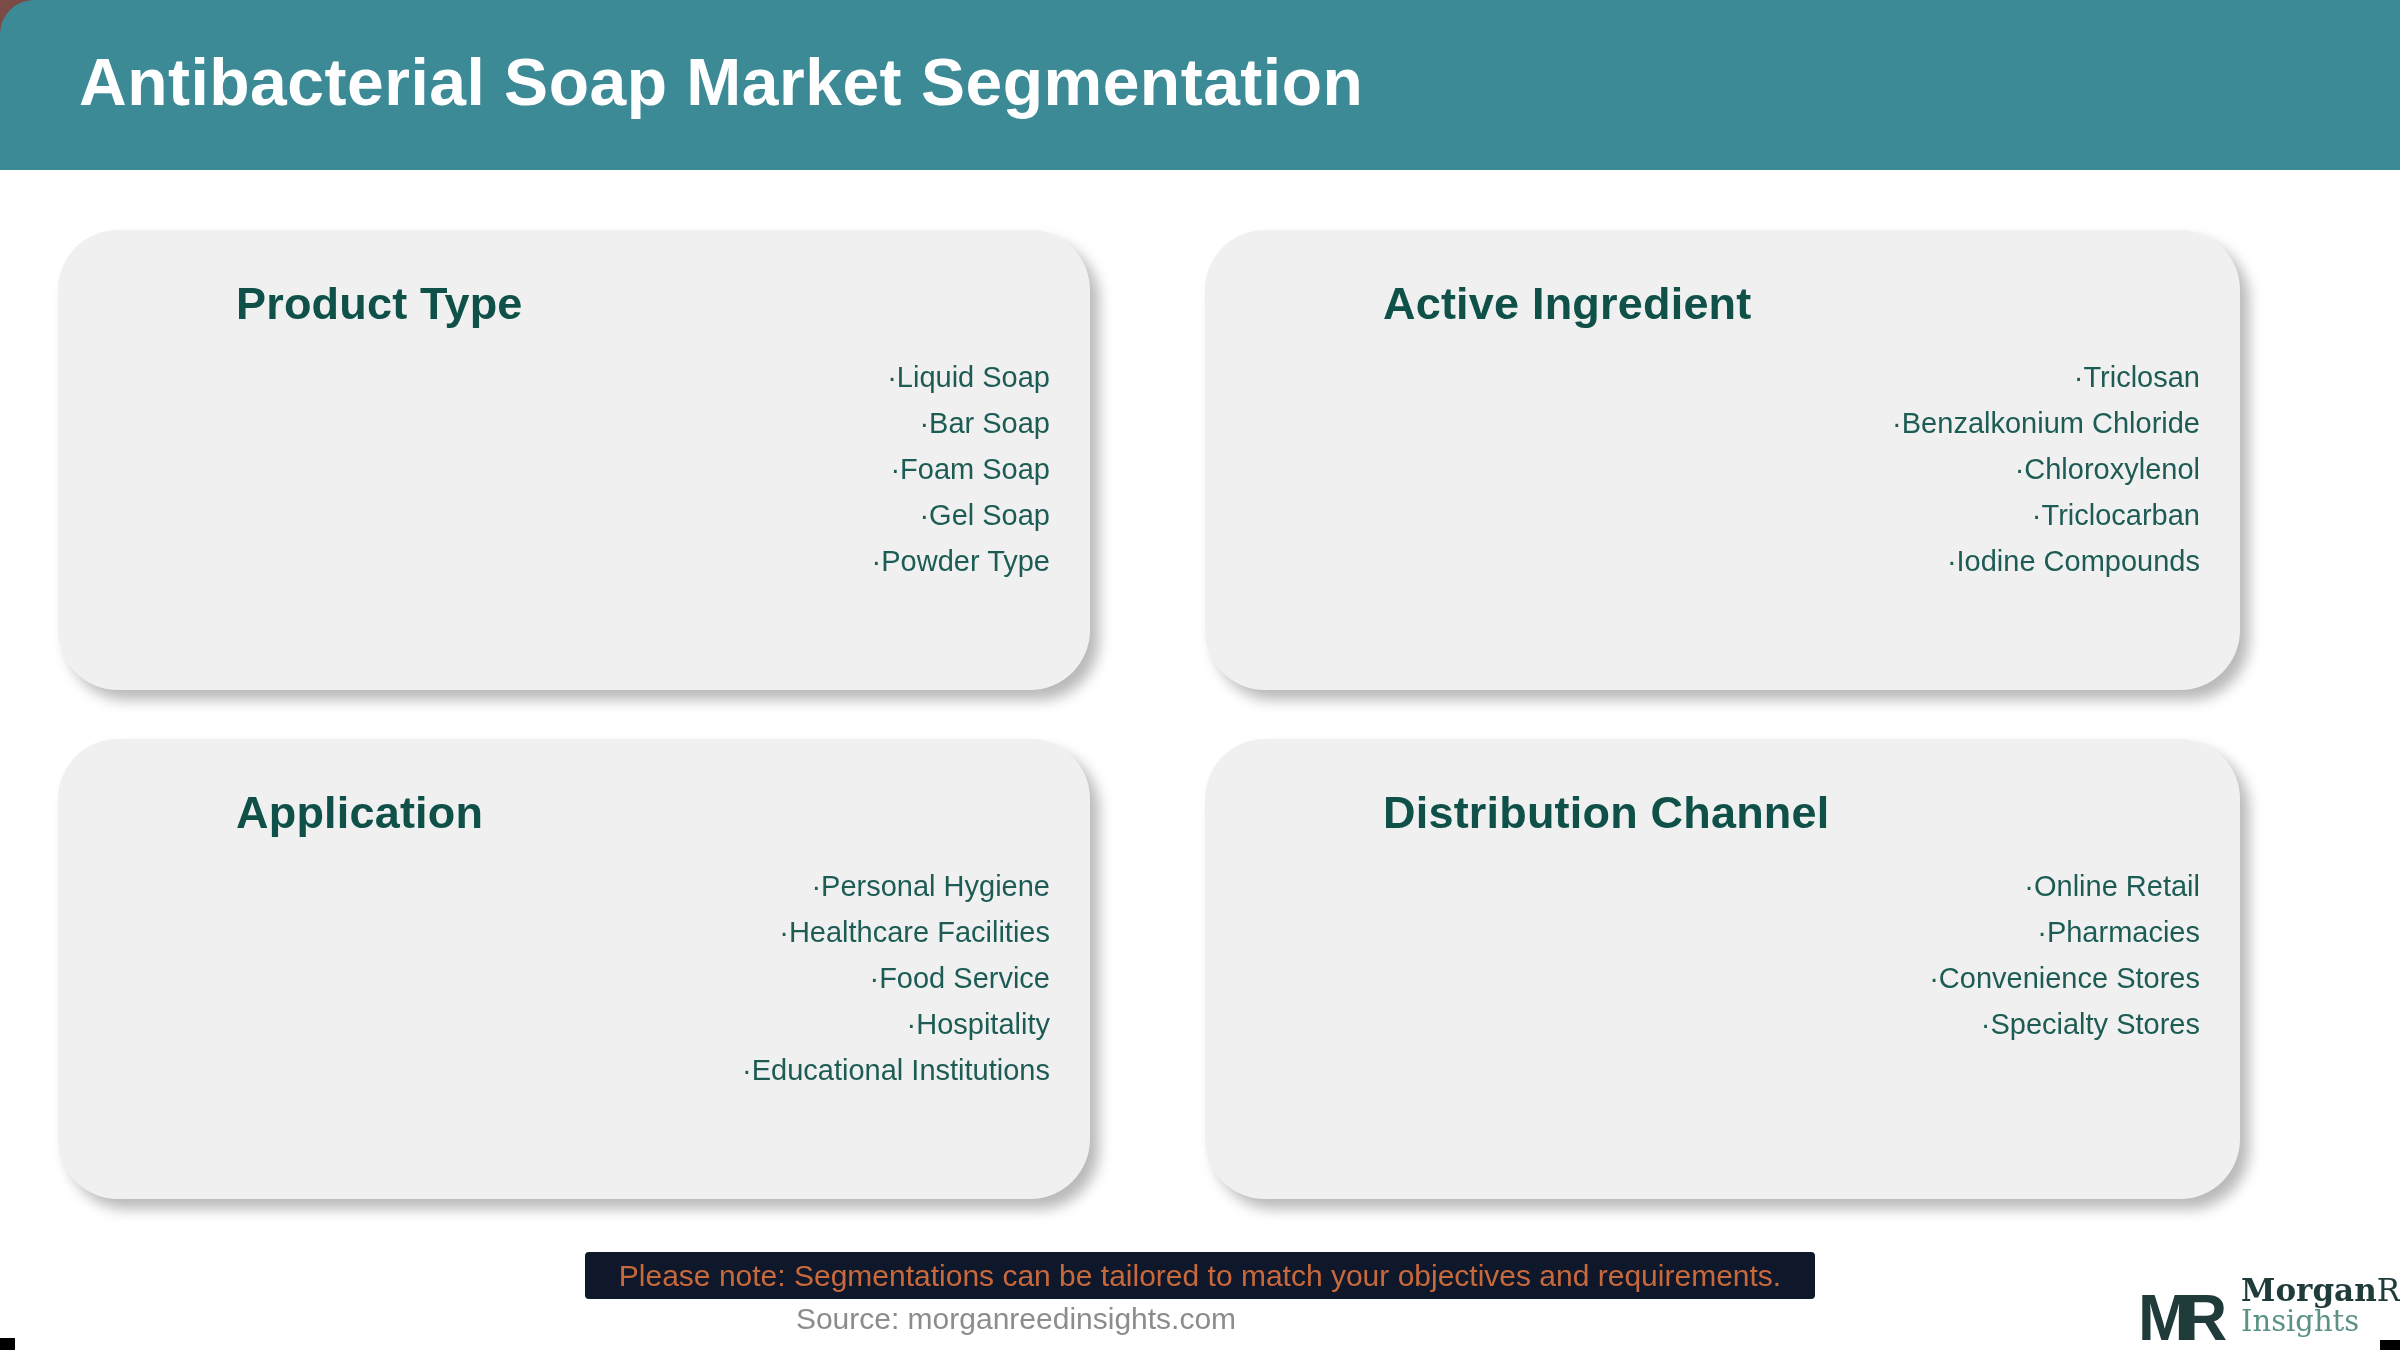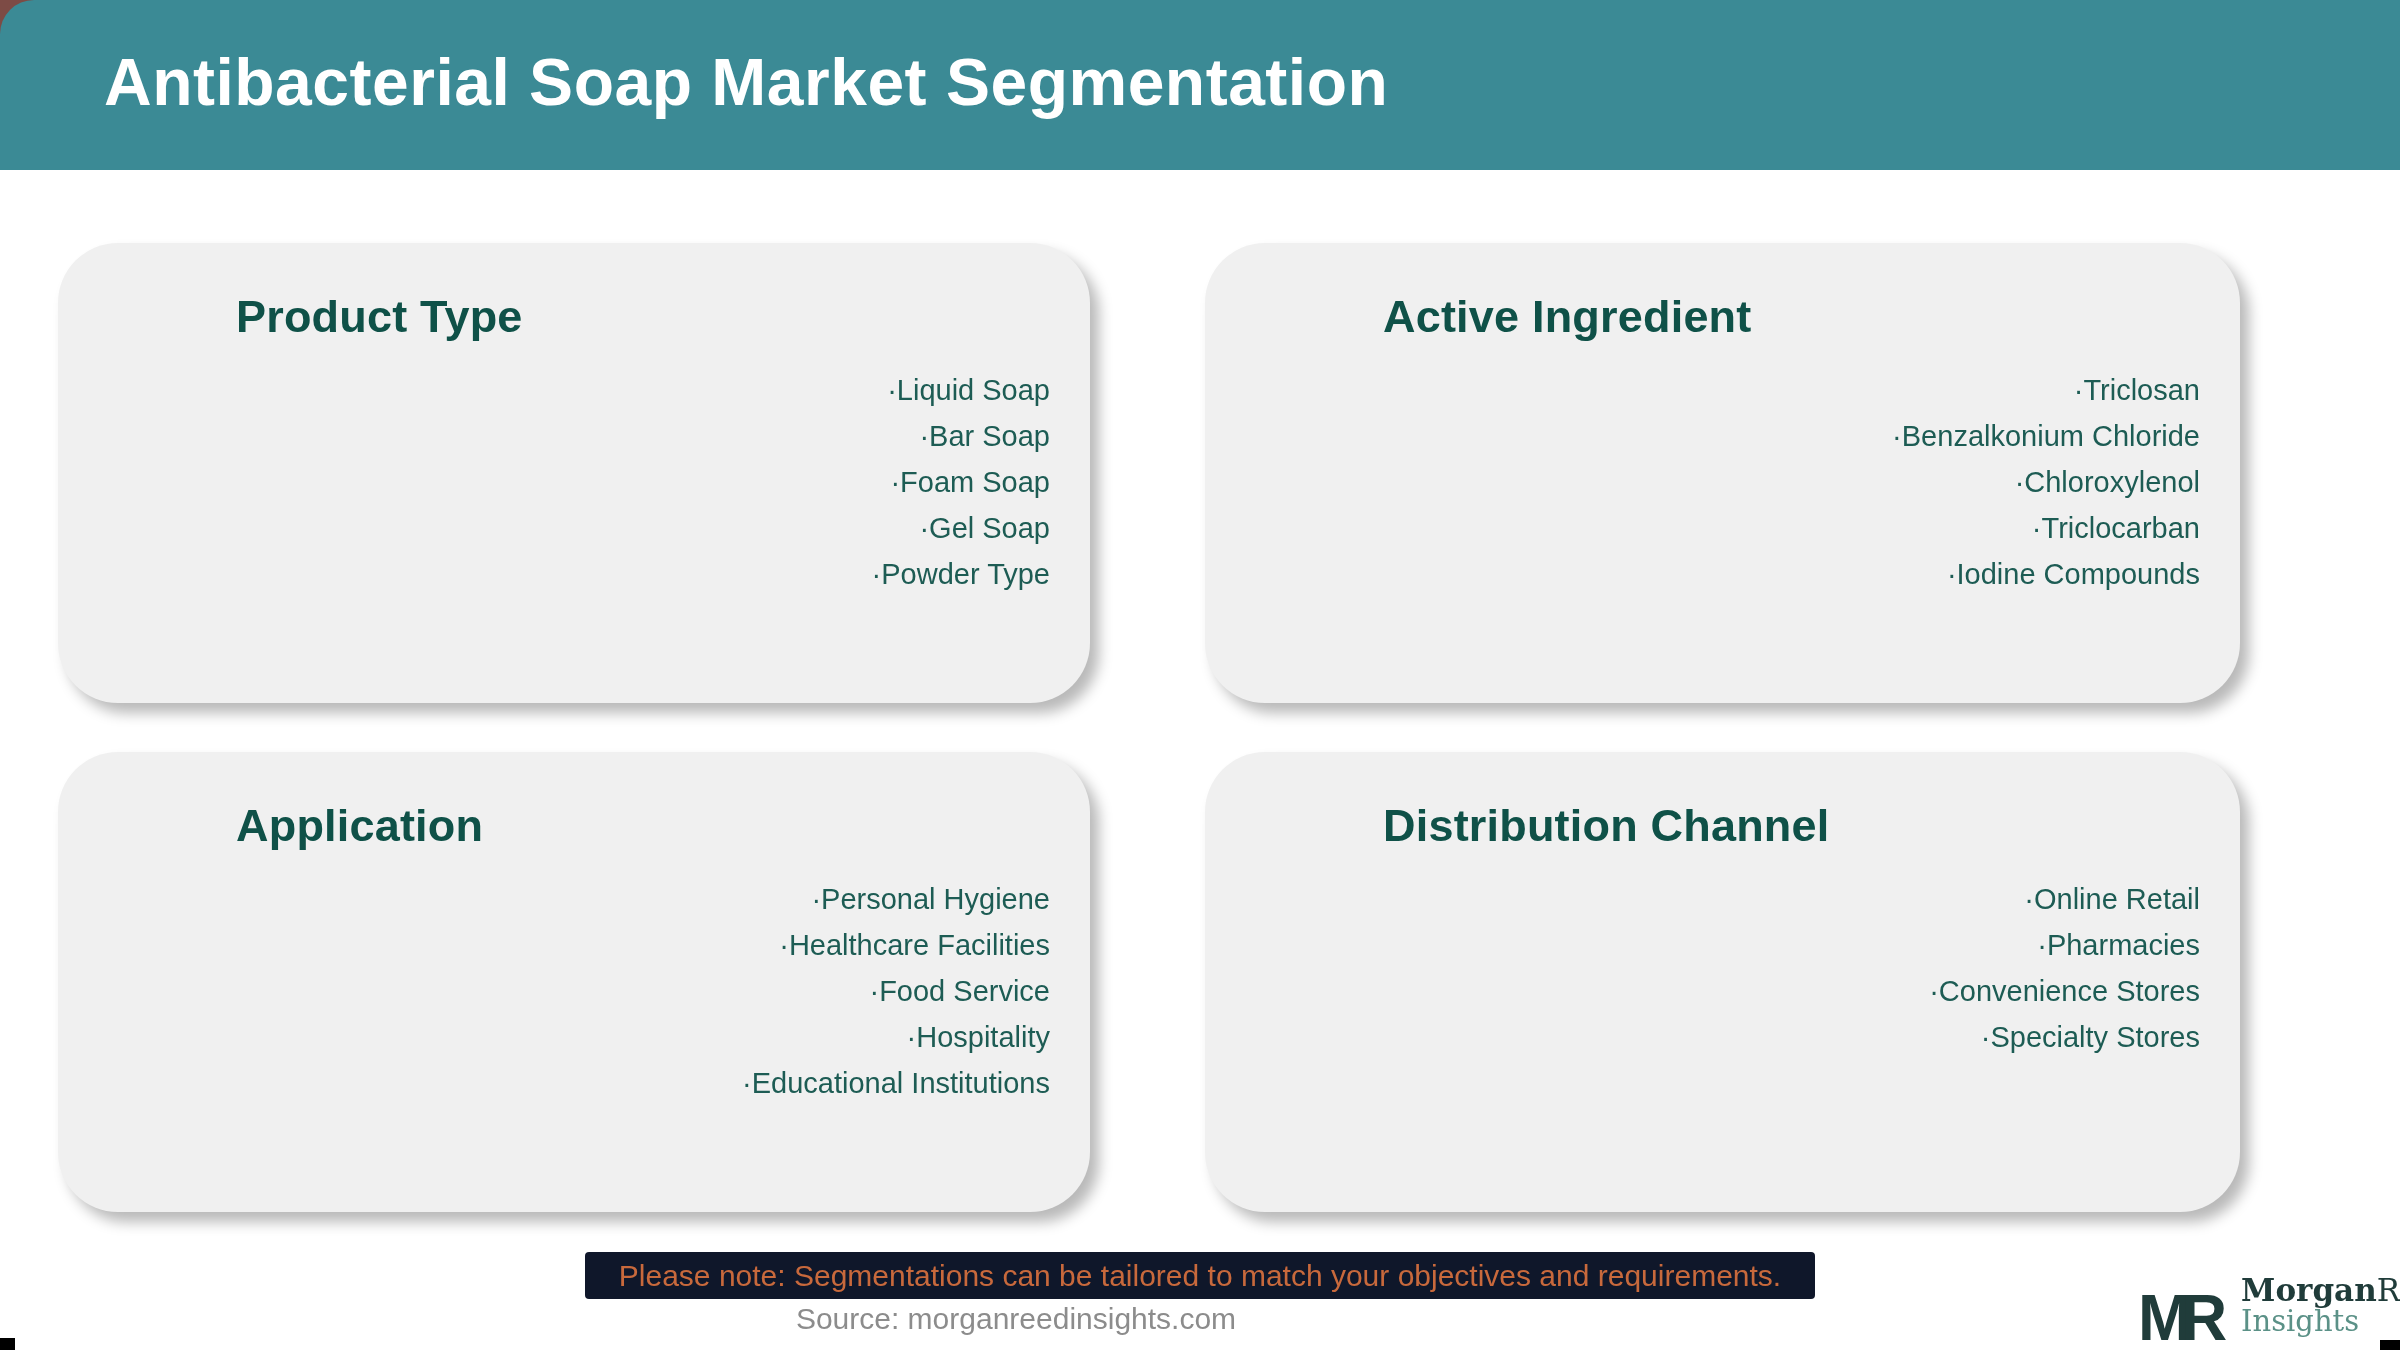--- a/index.html
+++ b/index.html
@@ -15,26 +15,26 @@
   }
 
   
   .header-band{
     position:absolute;left:0;top:0;width:2400px;height:170px;
     background:#3b8a95;z-index:1;border-top-left-radius:34px;
     display:flex;align-items:center;
   }
   .page-title{
     color:#ffffff;font-size:66px;font-weight:700;letter-spacing:.5px;
-    padding-left:104px;padding-bottom:6px;white-space:nowrap;
+    padding-left:79px;padding-bottom:6px;white-space:nowrap;
   }
 
   
   .cards-grid{
-    position:absolute;left:58px;top:243px;z-index:1;
+    position:absolute;left:58px;top:230px;z-index:1;
     display:grid;
     grid-template-columns:1032px 1035px;
     grid-template-rows:460px 460px;
     column-gap:115px;row-gap:49px;
   }
   .segment-card{
     background:#f0f0f0;border-radius:60px;
     box-shadow:9px 10px 14px rgba(0,0,0,0.28);
     padding:48px 40px 0 178px;box-sizing:border-box;
   }

